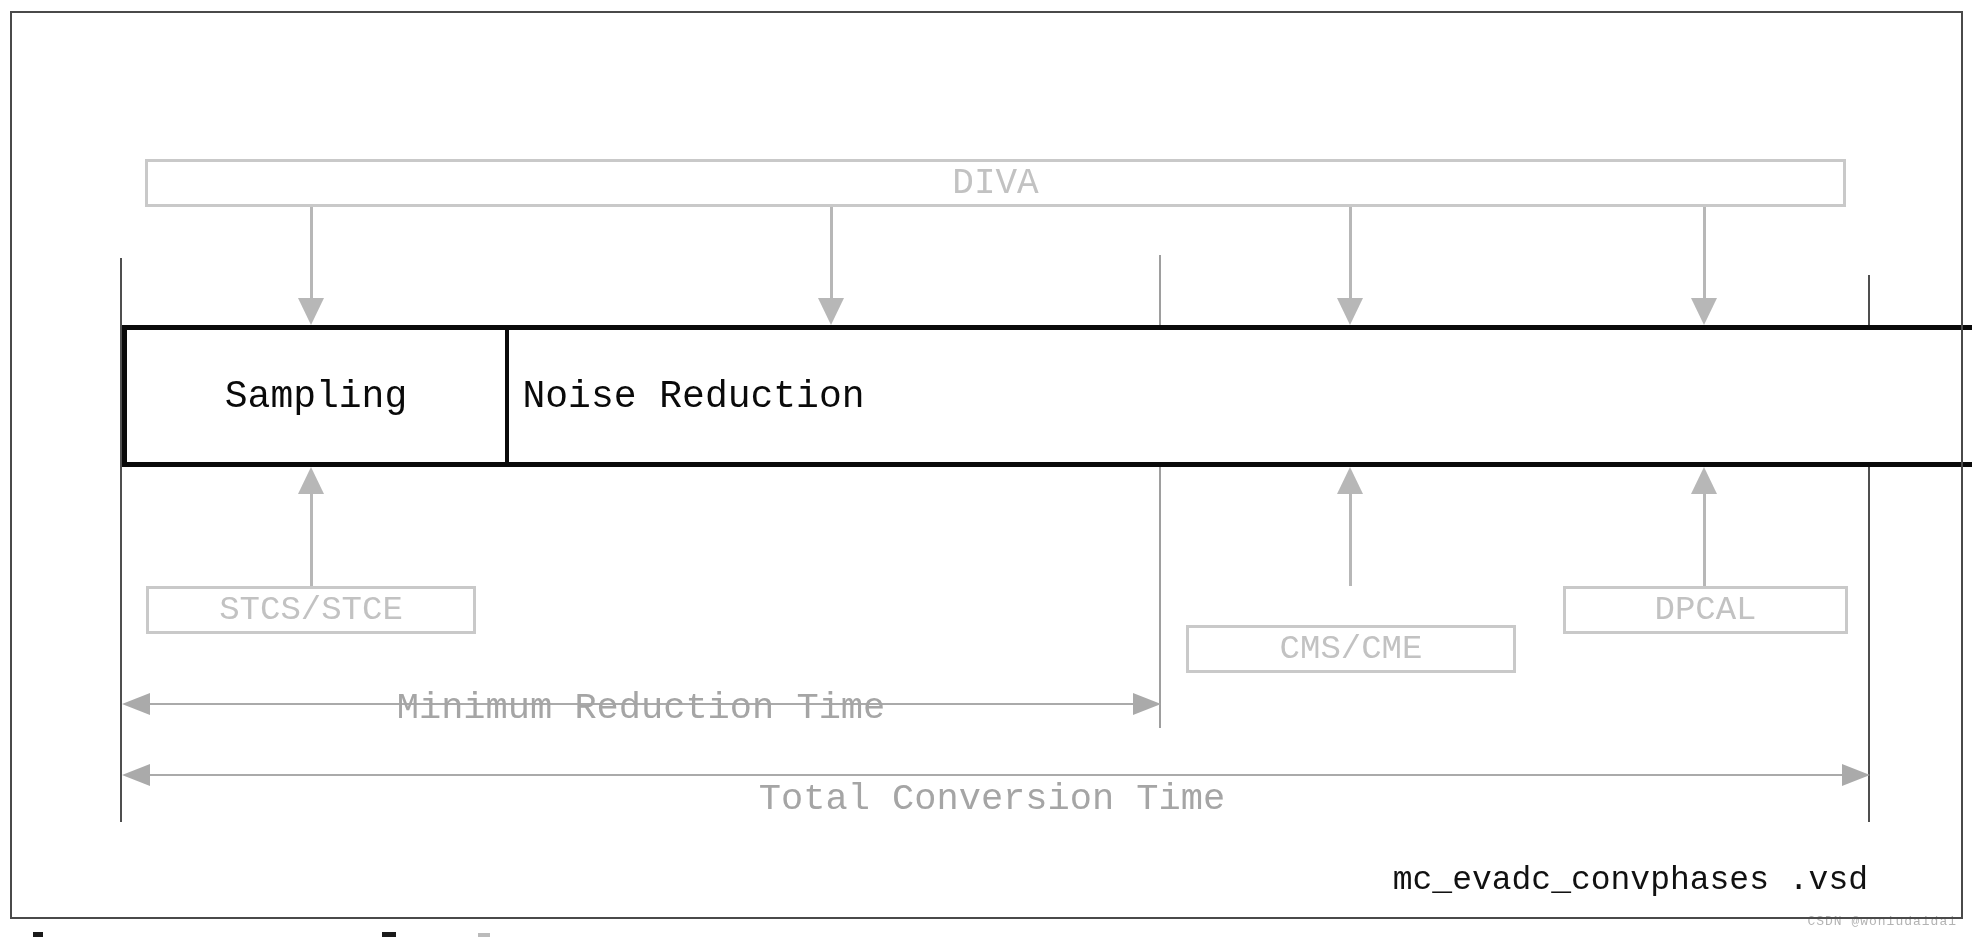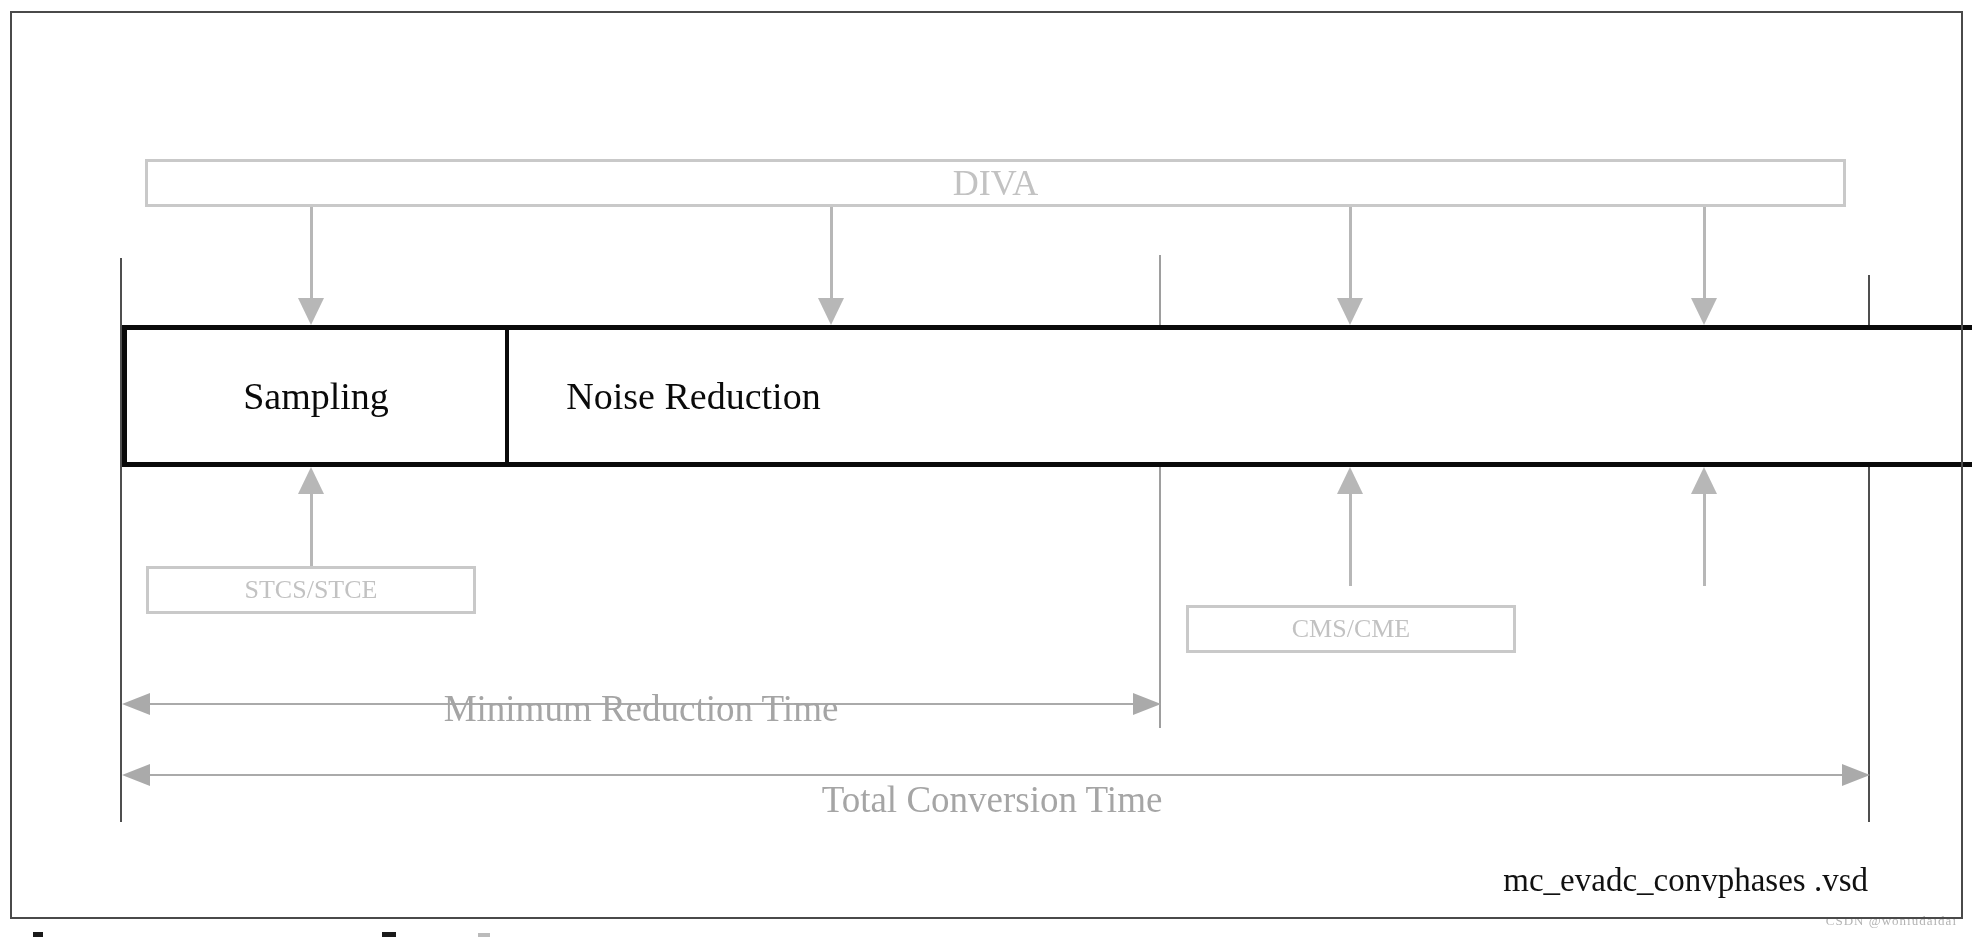--- a/index.html
+++ b/index.html
@@ -1,18 +1,18 @@
 <!DOCTYPE html>
 <html><head>
 <meta charset="utf-8">
 <style>
   html,body{margin:0;padding:0;background:#ffffff;}
   .canvas{
     position:relative;width:1972px;height:938px;background:#ffffff;overflow:hidden;
-    font-family:Liberation Serif, serif;
+    font-family:Liberation Mono, monospace;
   }
   
   .frame{
     position:absolute;left:10px;top:11px;width:1953px;height:908px;
     border:2px solid #4a4a4a;box-sizing:border-box;z-index:9;pointer-events:none;
   }
   
   .diva-box{
     position:absolute;left:145px;top:159px;width:1701px;height:48px;
     border:3px solid #c9c9c9;box-sizing:border-box;background:#ffffff;
@@ -48,24 +48,24 @@
     border-left:13px solid transparent;border-right:13px solid transparent;
     border-top:27px solid #b7b7b7;
   }
   .head-up{
     position:absolute;width:0;height:0;z-index:3;
     border-left:13px solid transparent;border-right:13px solid transparent;
     border-bottom:27px solid #b7b7b7;
   }
   
   .trig-box{
-    position:absolute;top:566px;height:48px;
+    position:absolute;top:586px;height:48px;
     border:3px solid #c9c9c9;box-sizing:border-box;background:#ffffff;
     display:flex;align-items:center;justify-content:center;
-    color:#c2c2c2;font-size:26px;z-index:3;
+    color:#c2c2c2;font-size:34px;z-index:3;
   }
   .tb0{left:146px;width:330px;}
   .tb1{left:1186px;width:330px;margin-top:39px;}
   .tb2{left:1563px;width:285px;}
   
   .dim-line{position:absolute;height:2px;background:#aaaaaa;z-index:2;}
   .dim-head-left{
     position:absolute;width:0;height:0;z-index:2;
     border-top:11px solid transparent;border-bottom:11px solid transparent;
     border-right:28px solid #aaaaaa;
@@ -128,20 +128,23 @@
   <div class="conn-line" style="left:1349px;top:492px;height:94px;"></div>
   <div class="head-up" style="left:1691px;top:467px;"></div>
   <div class="conn-line" style="left:1703px;top:492px;height:94px;"></div>
 
   <div class="trig-box tb0">
     <span>STCS/STCE</span>
   </div>
   <div class="trig-box tb1">
     <span>CMS/CME</span>
   </div>
+  <div class="trig-box tb2">
+    <span>DPCAL</span>
+  </div>
 
   <div class="dim-head-left" style="left:122px;top:693px;"></div>
   <div class="dim-line" style="left:148px;top:703px;width:987px;"></div>
   <div class="dim-head-right" style="left:1133px;top:693px;"></div>
   <div class="dim-label" style="left:641px;top:708px;">Minimum Reduction Time</div>
 
   <div class="dim-head-left" style="left:122px;top:764px;"></div>
   <div class="dim-line" style="left:148px;top:774px;width:1696px;"></div>
   <div class="dim-head-right" style="left:1842px;top:764px;"></div>
   <div class="dim-label" style="left:992px;top:779px;margin-top:20px;">Total Conversion Time</div>

